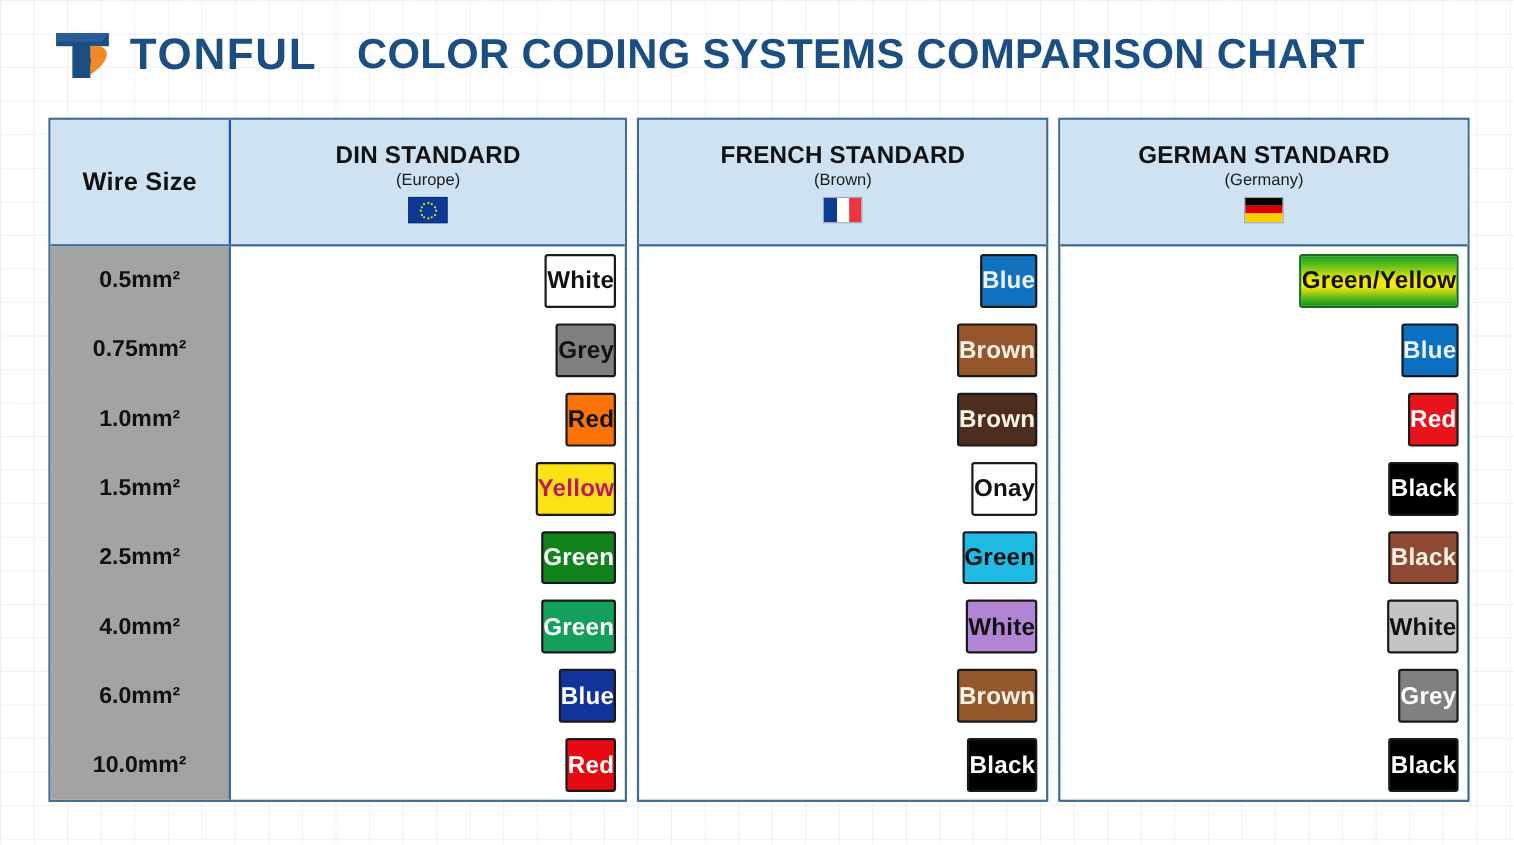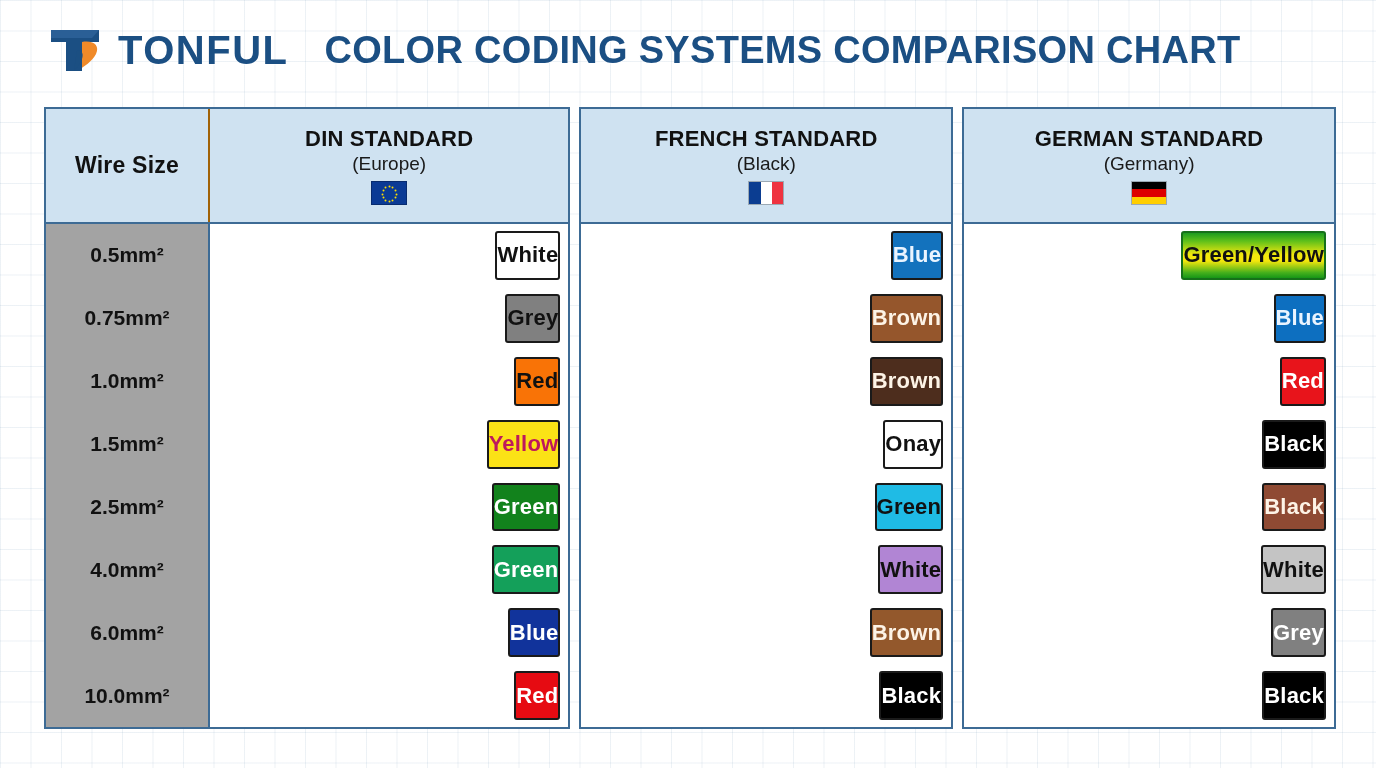--- a/index.html
+++ b/index.html
@@ -94,34 +94,34 @@
     display: flex;
     flex-direction: column;
     align-items: center;
     justify-content: center;
     text-align: center;
     padding: 4px 2px;
   }
 
   #head-wire-size {
     flex: 0 0 164px;
-    border-right: 2px solid #a16207;
+    border-right: 2px solid #1d4ed8;
     justify-content: center;
   }
 
   .head-title {
     font-size: 22px;
     font-weight: bold;
     color: #111111;
     line-height: 1.15;
     letter-spacing: 0.2px;
   }
 
   .head-sub {
-    font-size: 19px;
+    font-size: 15px;
     color: #1a1a1a;
     line-height: 1.25;
     margin-top: 1px;
     text-align: center;
   }
 
   #head-wire-size .head-title { font-size: 23px; }
 
   .flag {
     width: 36px;
@@ -300,21 +300,21 @@
             <div class="swatch" style="color: rgb(255, 255, 255); background: rgb(230, 11, 18);">Red</div>
           </div>
         </div>
     </div>
   </div>
 
   <div class="panel" id="panel-french">
     <div class="panel-head">
       <div class="head-cell">
         <div class="head-title">FRENCH STANDARD</div>
-        <div class="head-sub">(Black)</div>
+        <div class="head-sub">(Brown)</div>
         <div class="flag flag-fr">
           <i class="fr-b"></i>
             <i class="fr-w"></i>
             <i class="fr-r"></i>
         </div>
       </div>
     </div>
     <div class="panel-body">
       <div class="swatch-col" id="swatch-col-french">
           <div class="swatch-cell">

